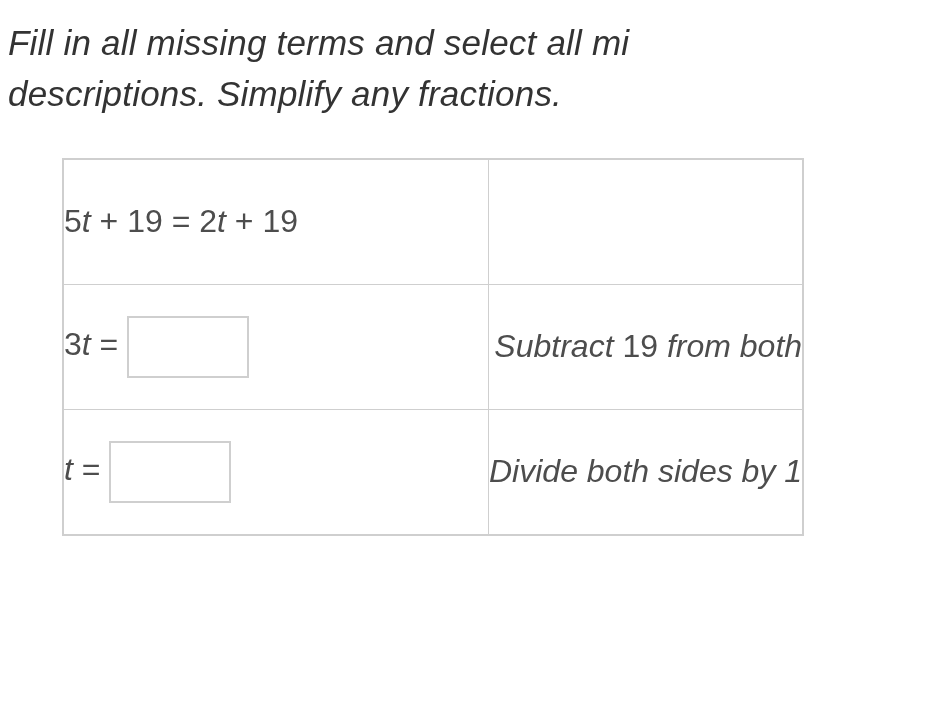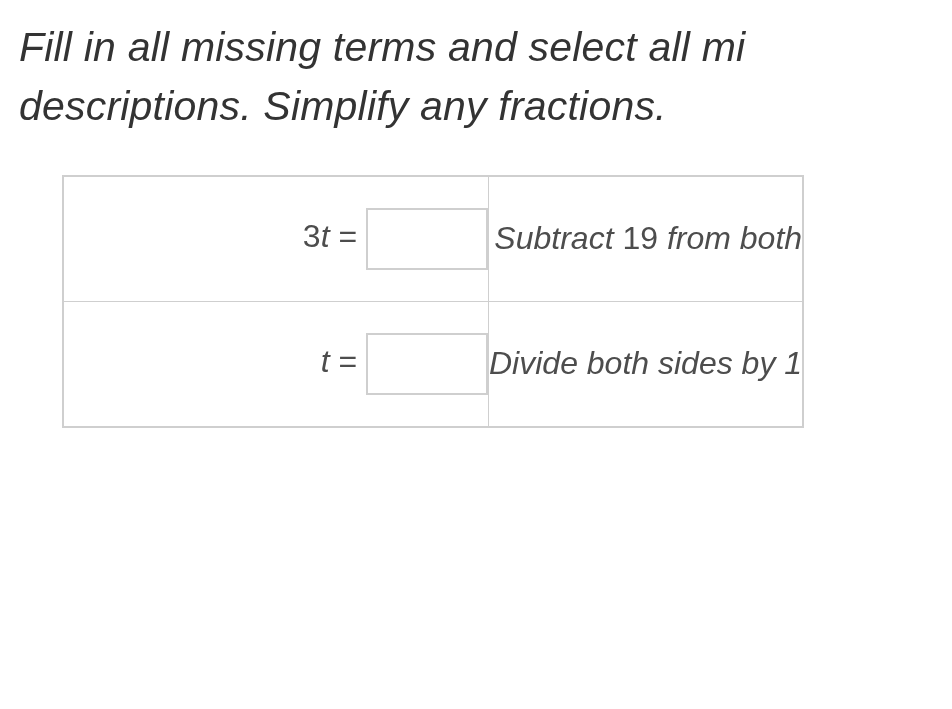--- a/index.html
+++ b/index.html
@@ -7,47 +7,45 @@
     padding: 0;
     width: 952px;
     height: 709px;
     background: #ffffff;
     font-family: Verdana, Geneva, sans-serif;
     color: #333333;
     overflow: hidden;
   }
   .instructions {
     font-style: italic;
-    font-size: 41px;
+    font-size: 35px;
     line-height: 1.45;
     padding: 18px 0 0 8px;
     color: #333333;
     letter-spacing: 0.2px;
-    margin-left: 11px;
   }
   .table-wrap {
     margin: 38px 0 0 62px;
   }
   table.work {
     border-collapse: collapse;
     border: 2px solid #cfcfcf;
     border-radius: 8px;
   }
   table.work td {
     border: 1px solid #cfcfcf;
     vertical-align: middle;
     font-size: 32px;
     color: #4d4d4d;
     height: 124px;
     padding: 0;
   }
   td.eq {
     width: 424px;
     padding: 0 24px;
-    text-align: right;
     white-space: nowrap;
   }
   td.eq.left-align {
     text-align: left;
   }
   td.desc {
     padding: 0 18px;
     font-style: italic;
     color: #4d4d4d;
     text-align: right;
@@ -82,20 +80,28 @@
 
 <div class="instructions">
   <span>Fill in all missing terms and select all mi</span><br>
   <span>descriptions. Simplify any fractions.</span>
 </div>
 
 <div class="table-wrap">
   <table class="work">
 
     <tbody>
+        <tr>
+      <td class="eq left-align">
+        <span>5</span><span class="var">t</span><span> + 19</span><span> = </span><span>2</span><span class="var">t</span><span> + 19</span>
+      </td>
+      <td class="desc">
+        <span></span>
+      </td>
+    </tr>
 
 
     <tr>
       <td class="eq">
         <span>3</span><span class="var">t</span><span> = </span><span class="inputbox"></span>
       </td>
       <td class="desc">
         <span>Subtract</span><span class="nonitalic"> 19 </span><span>from both</span>
       </td>
     </tr>

